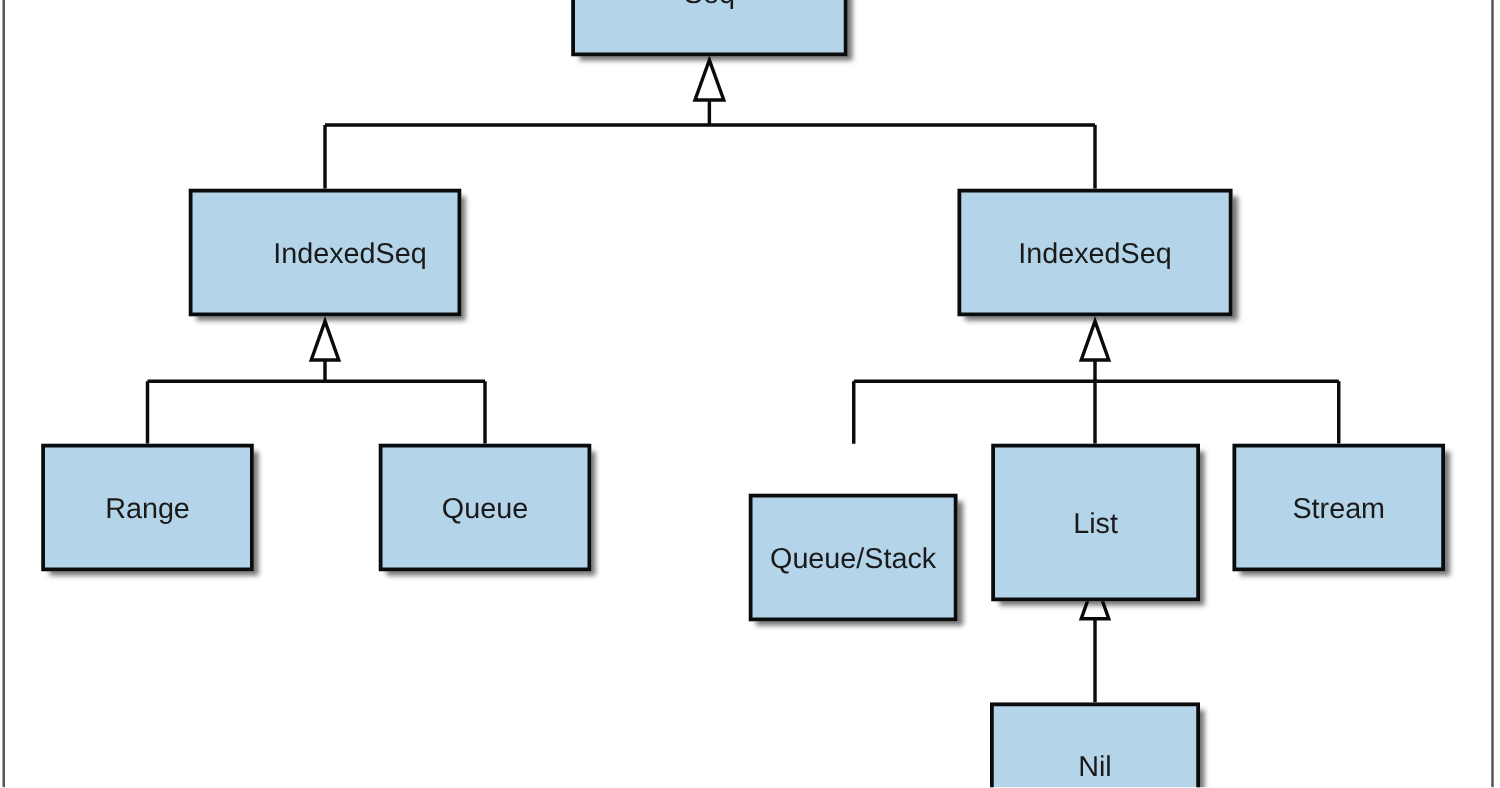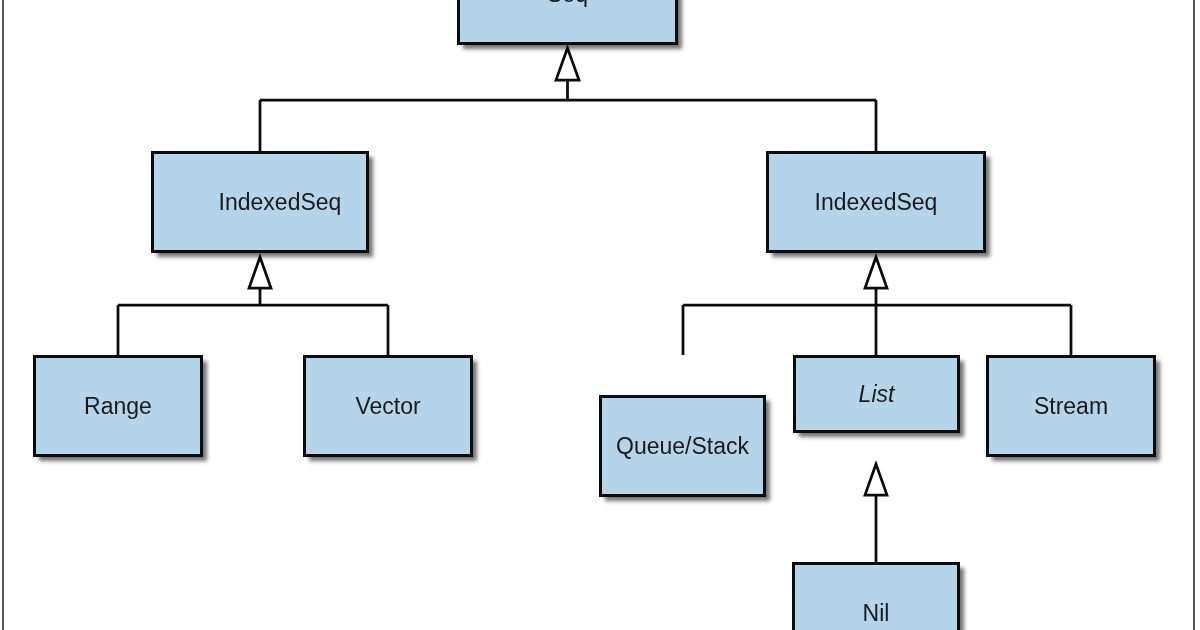--- a/index.html
+++ b/index.html
@@ -41,21 +41,21 @@
     letter-spacing: 0px;
     white-space: nowrap;
   }
   
   #node-seq        { left: 457px; top: -57px; width: 221px; height: 102px; }
   #node-indexedseq { left: 151px; top: 151px; width: 218px; height: 102px; padding-left: 40px; }
   #node-linearseq  { left: 766px; top: 151px; width: 220px; height: 102px; }
   #node-vector     { left:  33px; top: 355px; width: 170px; height: 102px; }
   #node-range      { left: 303px; top: 355px; width: 170px; height: 102px; }
   #node-queuestack { left: 599px; top: 355px; width: 167px; height: 102px; margin-top: 40px; }
-  #node-list       { left: 793px; top: 355px; width: 167px; height: 78px; font-style: italic; }
+  #node-list       { left: 793px; top: 355px; width: 167px; height: 126px; }
   #node-stream     { left: 986px; top: 355px; width: 170px; height: 102px; }
   #node-nil        { left: 792px; top: 562px; width: 168px; height: 102px; }
 </style>
 </head>
 <body>
 
 <div id="canvas">
 
   <div id="frame-left" class="frame-line"></div>
   <div id="frame-right" class="frame-line"></div>
@@ -89,21 +89,21 @@
 
   <div id="node-linearseq" class="node">
     <span class="node-label">IndexedSeq</span>
   </div>
 
   <div id="node-vector" class="node">
     <span class="node-label">Range</span>
   </div>
 
   <div id="node-range" class="node">
-    <span class="node-label">Vector</span>
+    <span class="node-label">Queue</span>
   </div>
 
   <div id="node-queuestack" class="node">
     <span class="node-label">Queue/Stack</span>
   </div>
 
   <div id="node-list" class="node">
     <span class="node-label">List</span>
   </div>
 

